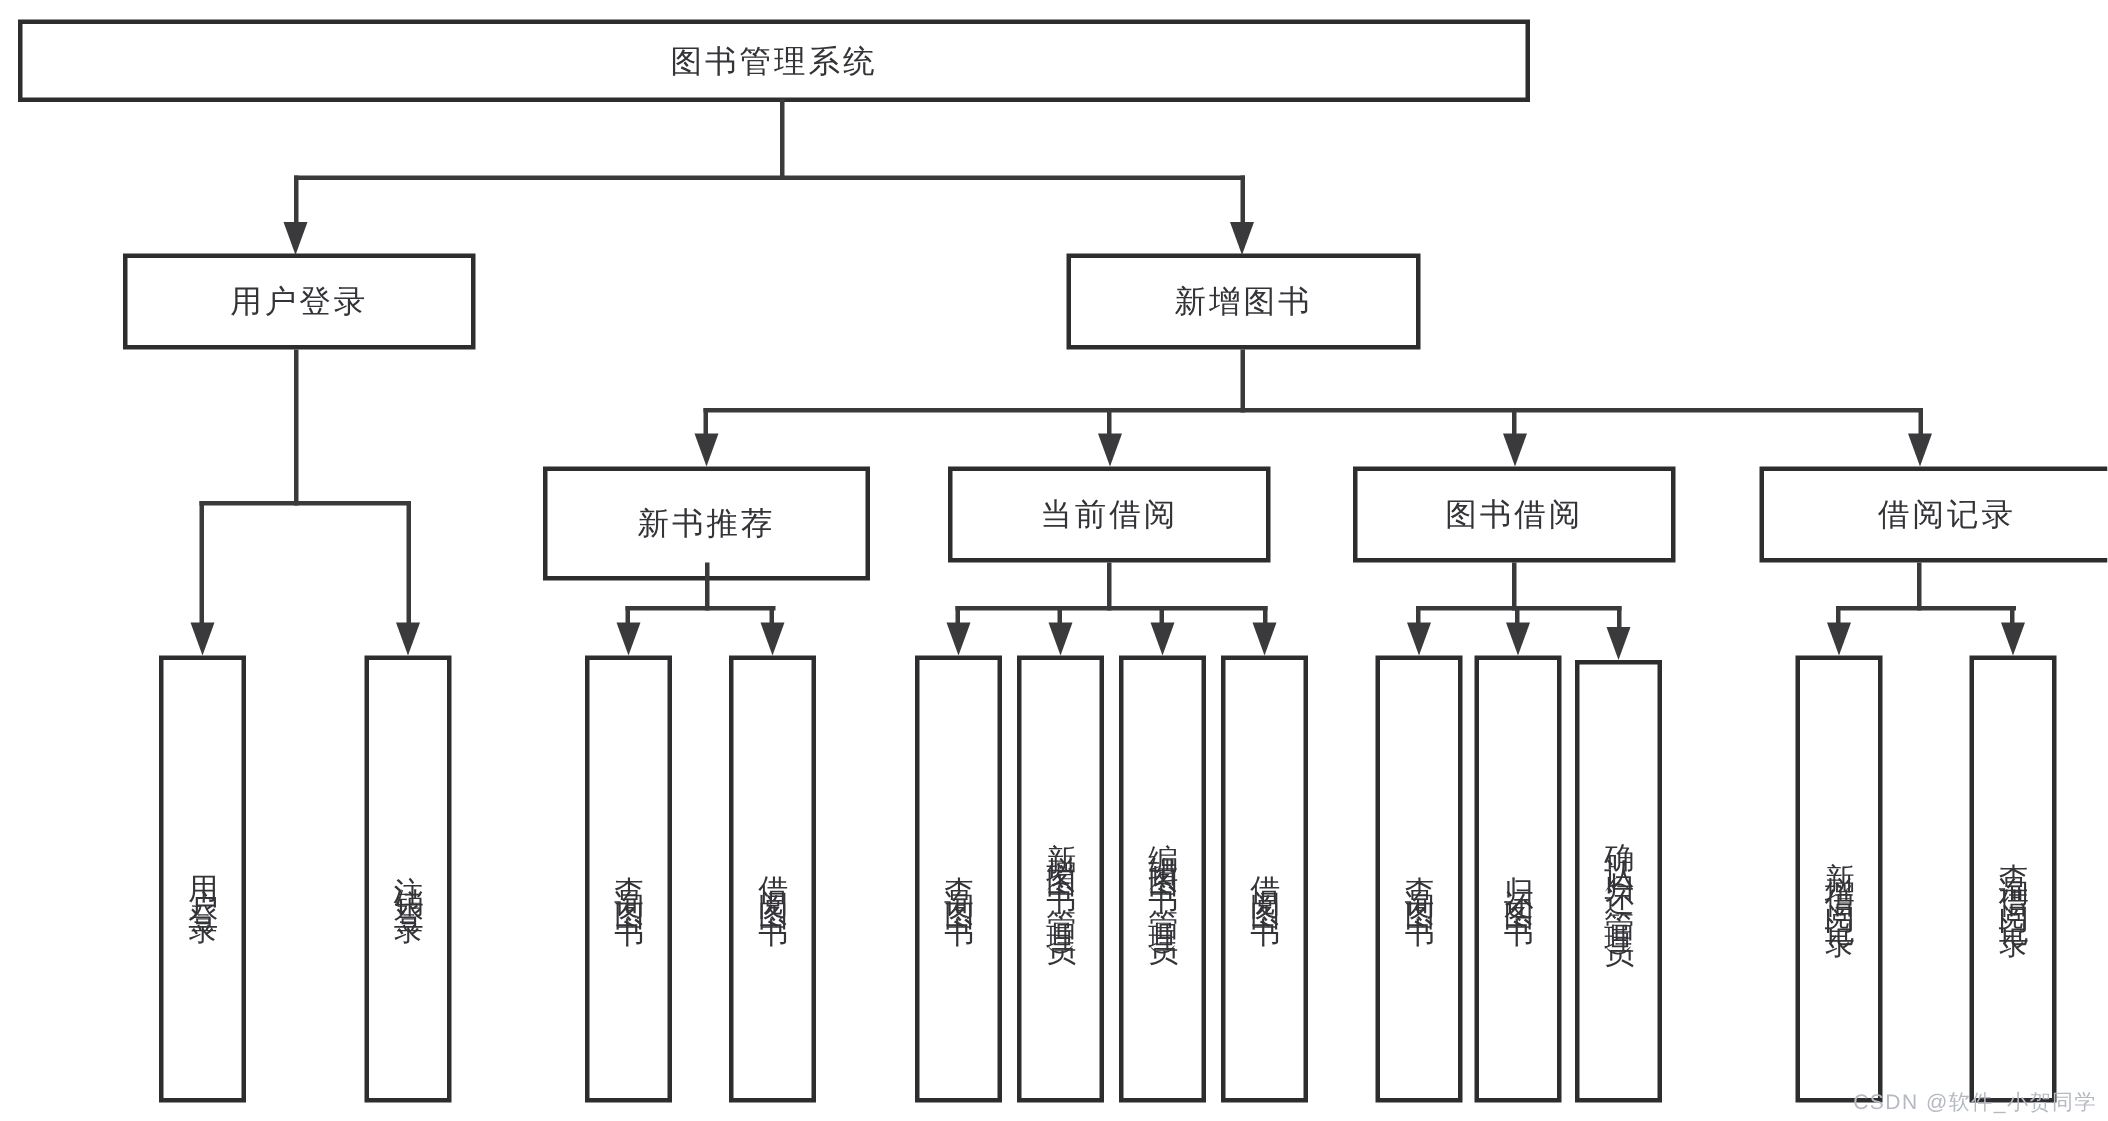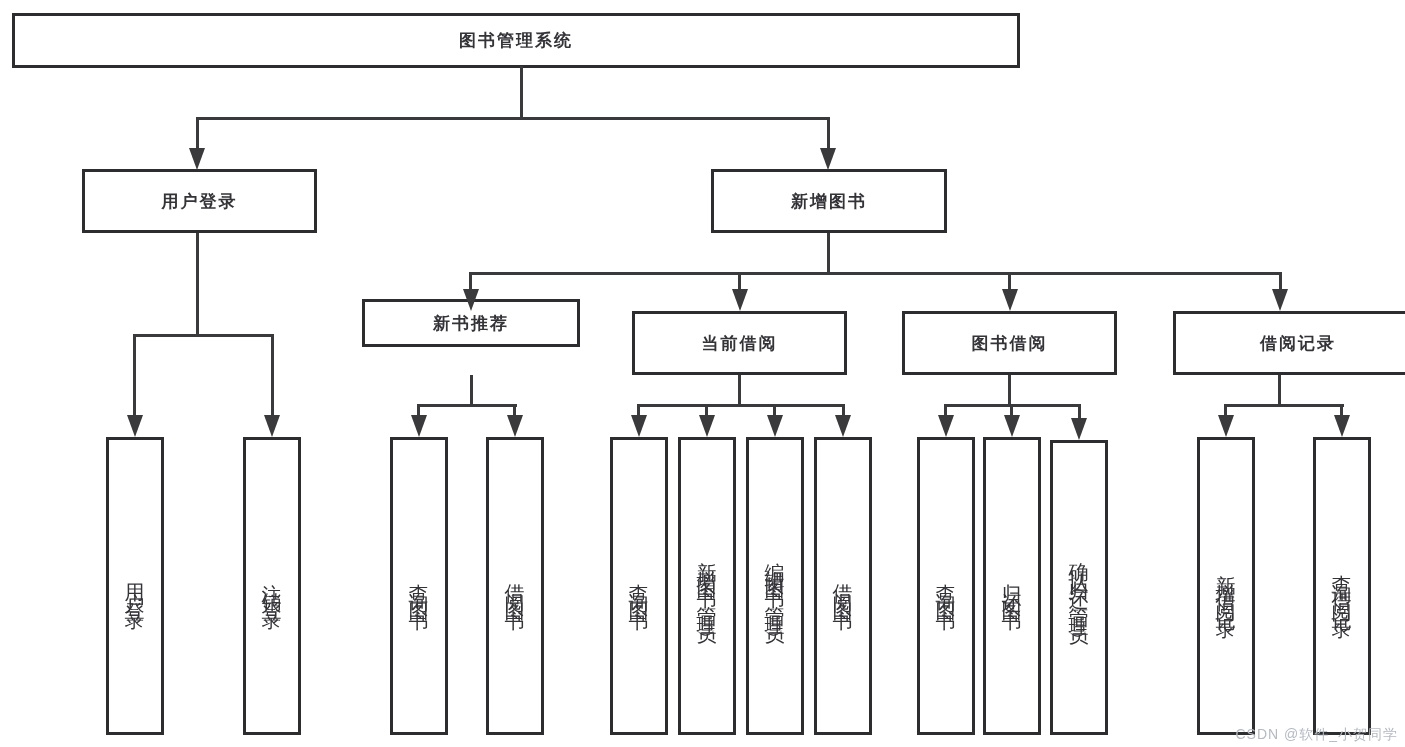--- a/index.html
+++ b/index.html
@@ -21,25 +21,24 @@
   .box{
     position:absolute;
     box-sizing:border-box;
     border:3px solid var(--border);
     background:#fff;
     display:flex;
     align-items:center;
     justify-content:center;
   }
   .box.h span{
-    font-size:17px;
+    font-size:21px;
     letter-spacing:2px;
     color:var(--text);
     white-space:nowrap;
-    font-weight:bold;
   }
   .box.v span{
     writing-mode:vertical-rl;
     text-orientation:upright;
     font-size:20px;
     line-height:1;
     letter-spacing:9px;
     color:var(--text);
     white-space:nowrap;
   }
@@ -70,21 +69,21 @@
     <span>图书管理系统</span>
   </div>
 
   <div class="box h" style="left:82px;top:169px;width:235px;height:64px;">
     <span>用户登录</span>
   </div>
   <div class="box h" style="left:711px;top:169px;width:236px;height:64px;">
     <span>新增图书</span>
   </div>
 
-  <div class="box h" style="left:362px;top:299px;width:218px;height:48px;">
+  <div class="box h" style="left:362px;top:311px;width:218px;height:76px;">
     <span>新书推荐</span>
   </div>
   <div class="box h" style="left:632px;top:311px;width:215px;height:64px;">
     <span>当前借阅</span>
   </div>
   <div class="box h" style="left:902px;top:311px;width:215px;height:64px;">
     <span>图书借阅</span>
   </div>
   <div class="box h" style="left:1173px;top:311px;width:250px;height:64px;">
     <span>借阅记录</span>

